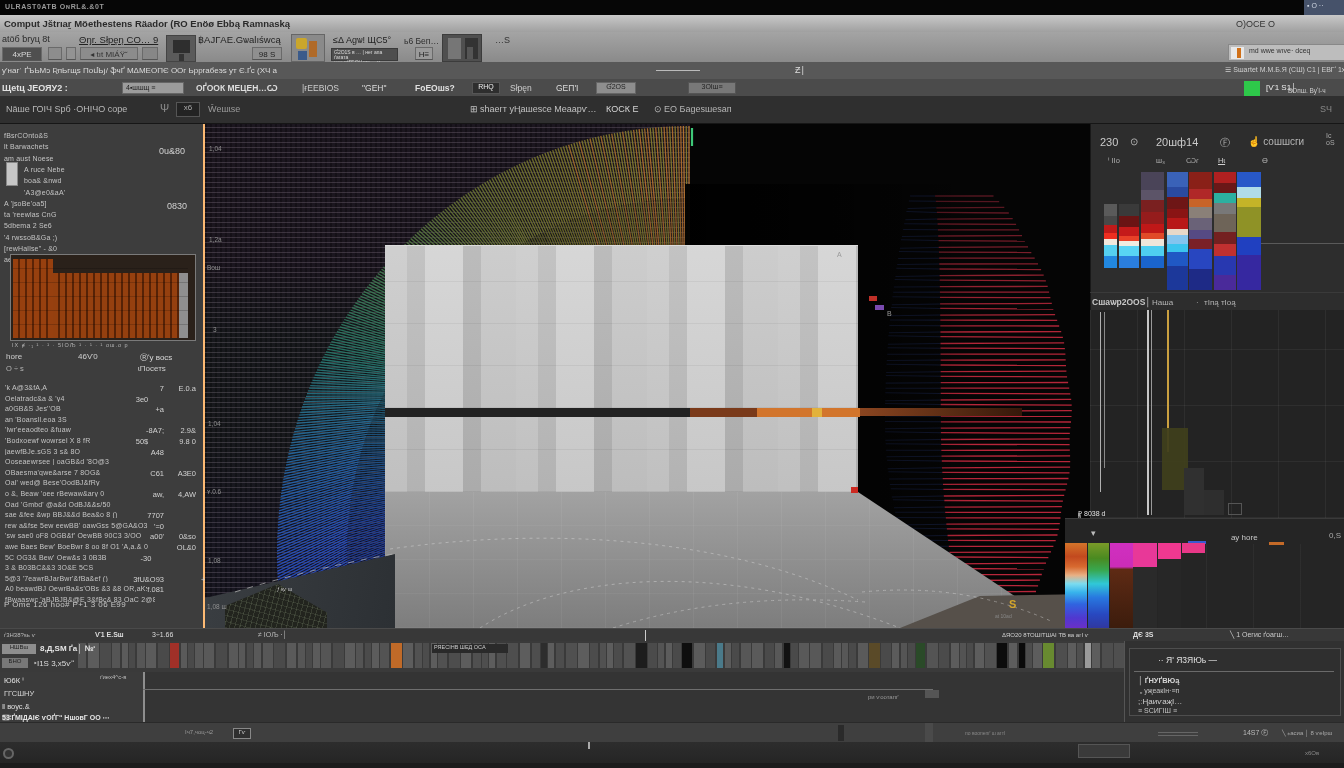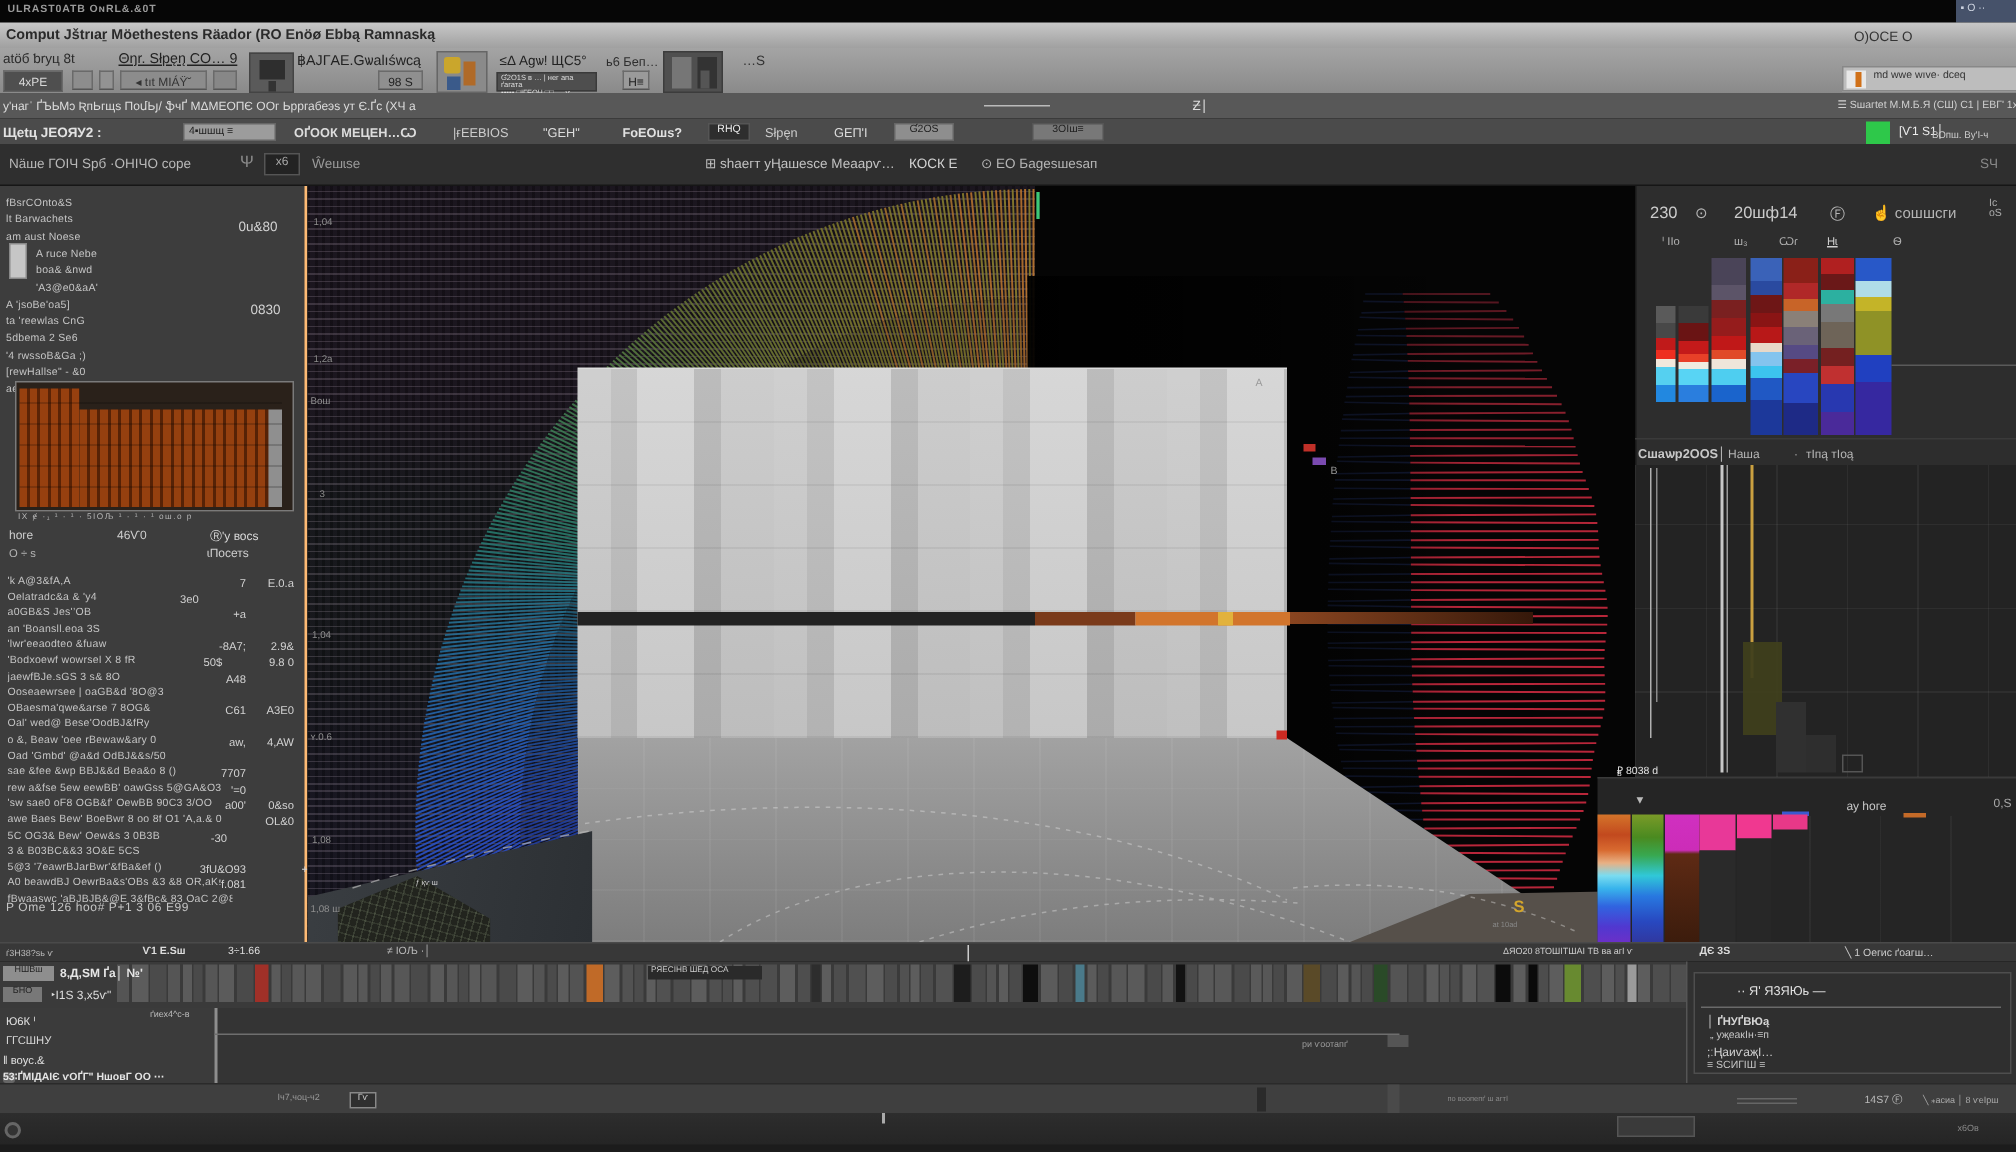--- a/index.html
+++ b/index.html
@@ -138,21 +138,21 @@
  <div class="tx" style="left:12px;top:218px;font-size:5.5px;color:#b5b5b5;letter-spacing:1px">ІX ɇ ·₁ ¹ · ¹ · 5ІОЉ ¹ · ¹ · ¹  ош.о р</div>
  <div class="tx" style="left:6px;top:228px;font-size:8px;color:#cfcfcf">hоге</div>
  <div class="tx" style="left:78px;top:228px;font-size:8px;color:#cfcfcf">46Ѵ0</div>
  <div class="tx" style="left:140px;top:228px;font-size:8px;color:#dadada">Ⓡʹу восѕ</div>
  <div class="tx" style="left:6px;top:240px;font-size:7.5px;color:#b5b5b5">О ÷ ѕ</div>
  <div class="tx" style="left:138px;top:240px;font-size:8px;color:#cfcfcf">ɩПосетѕ</div>
 <div class="lr" style="left:5px;top:260px;width:150px;overflow:hidden;white-space:nowrap">'k A@3&amp;fA,A</div>
 <div class="lrv" style="left:120px;top:260px;width:44px;text-align:right">7</div>
 <div class="lrv" style="left:164px;top:260px;width:32px;text-align:right">E.0.a</div>
 <div class="lr" style="left:5px;top:270.6px;width:150px;overflow:hidden;white-space:nowrap">Oelatradc&amp;a &amp;  'y4</div>
-<div class="lrv" style="left:120px;top:270.6px;width:44px;text-align:left">3e0</div>
+<div class="lrv" style="left:120px;top:270.6px;width:44px;text-align:center">3e0</div>
 <div class="lr" style="left:5px;top:281.20000000000005px;width:150px;overflow:hidden;white-space:nowrap">a0GB&amp;S Jes'’OB</div>
 <div class="lrv" style="left:120px;top:281.20000000000005px;width:44px;text-align:right">+a</div>
 <div class="lr" style="left:5px;top:291.80000000000007px;width:150px;overflow:hidden;white-space:nowrap">an 'Boansll.eoa 3S</div>
 <div class="lr" style="left:5px;top:302.4000000000001px;width:150px;overflow:hidden;white-space:nowrap">'lwr'eeaodteo &amp;fuaw</div>
 <div class="lrv" style="left:120px;top:302.4000000000001px;width:44px;text-align:right">-8A7;</div>
 <div class="lrv" style="left:164px;top:302.4000000000001px;width:32px;text-align:right">2.9&amp;</div>
 <div class="lr" style="left:5px;top:313.0000000000001px;width:150px;overflow:hidden;white-space:nowrap">'Bodxoewf wowrsel  X 8 fR</div>
 <div class="lrv" style="left:120px;top:313.0000000000001px;width:44px;text-align:center">50$</div>
 <div class="lrv" style="left:164px;top:313.0000000000001px;width:32px;text-align:right">9.8 0</div>
 <div class="lr" style="left:5px;top:323.60000000000014px;width:150px;overflow:hidden;white-space:nowrap">jaewfBJe.sGS 3 s&amp; 8O</div>

